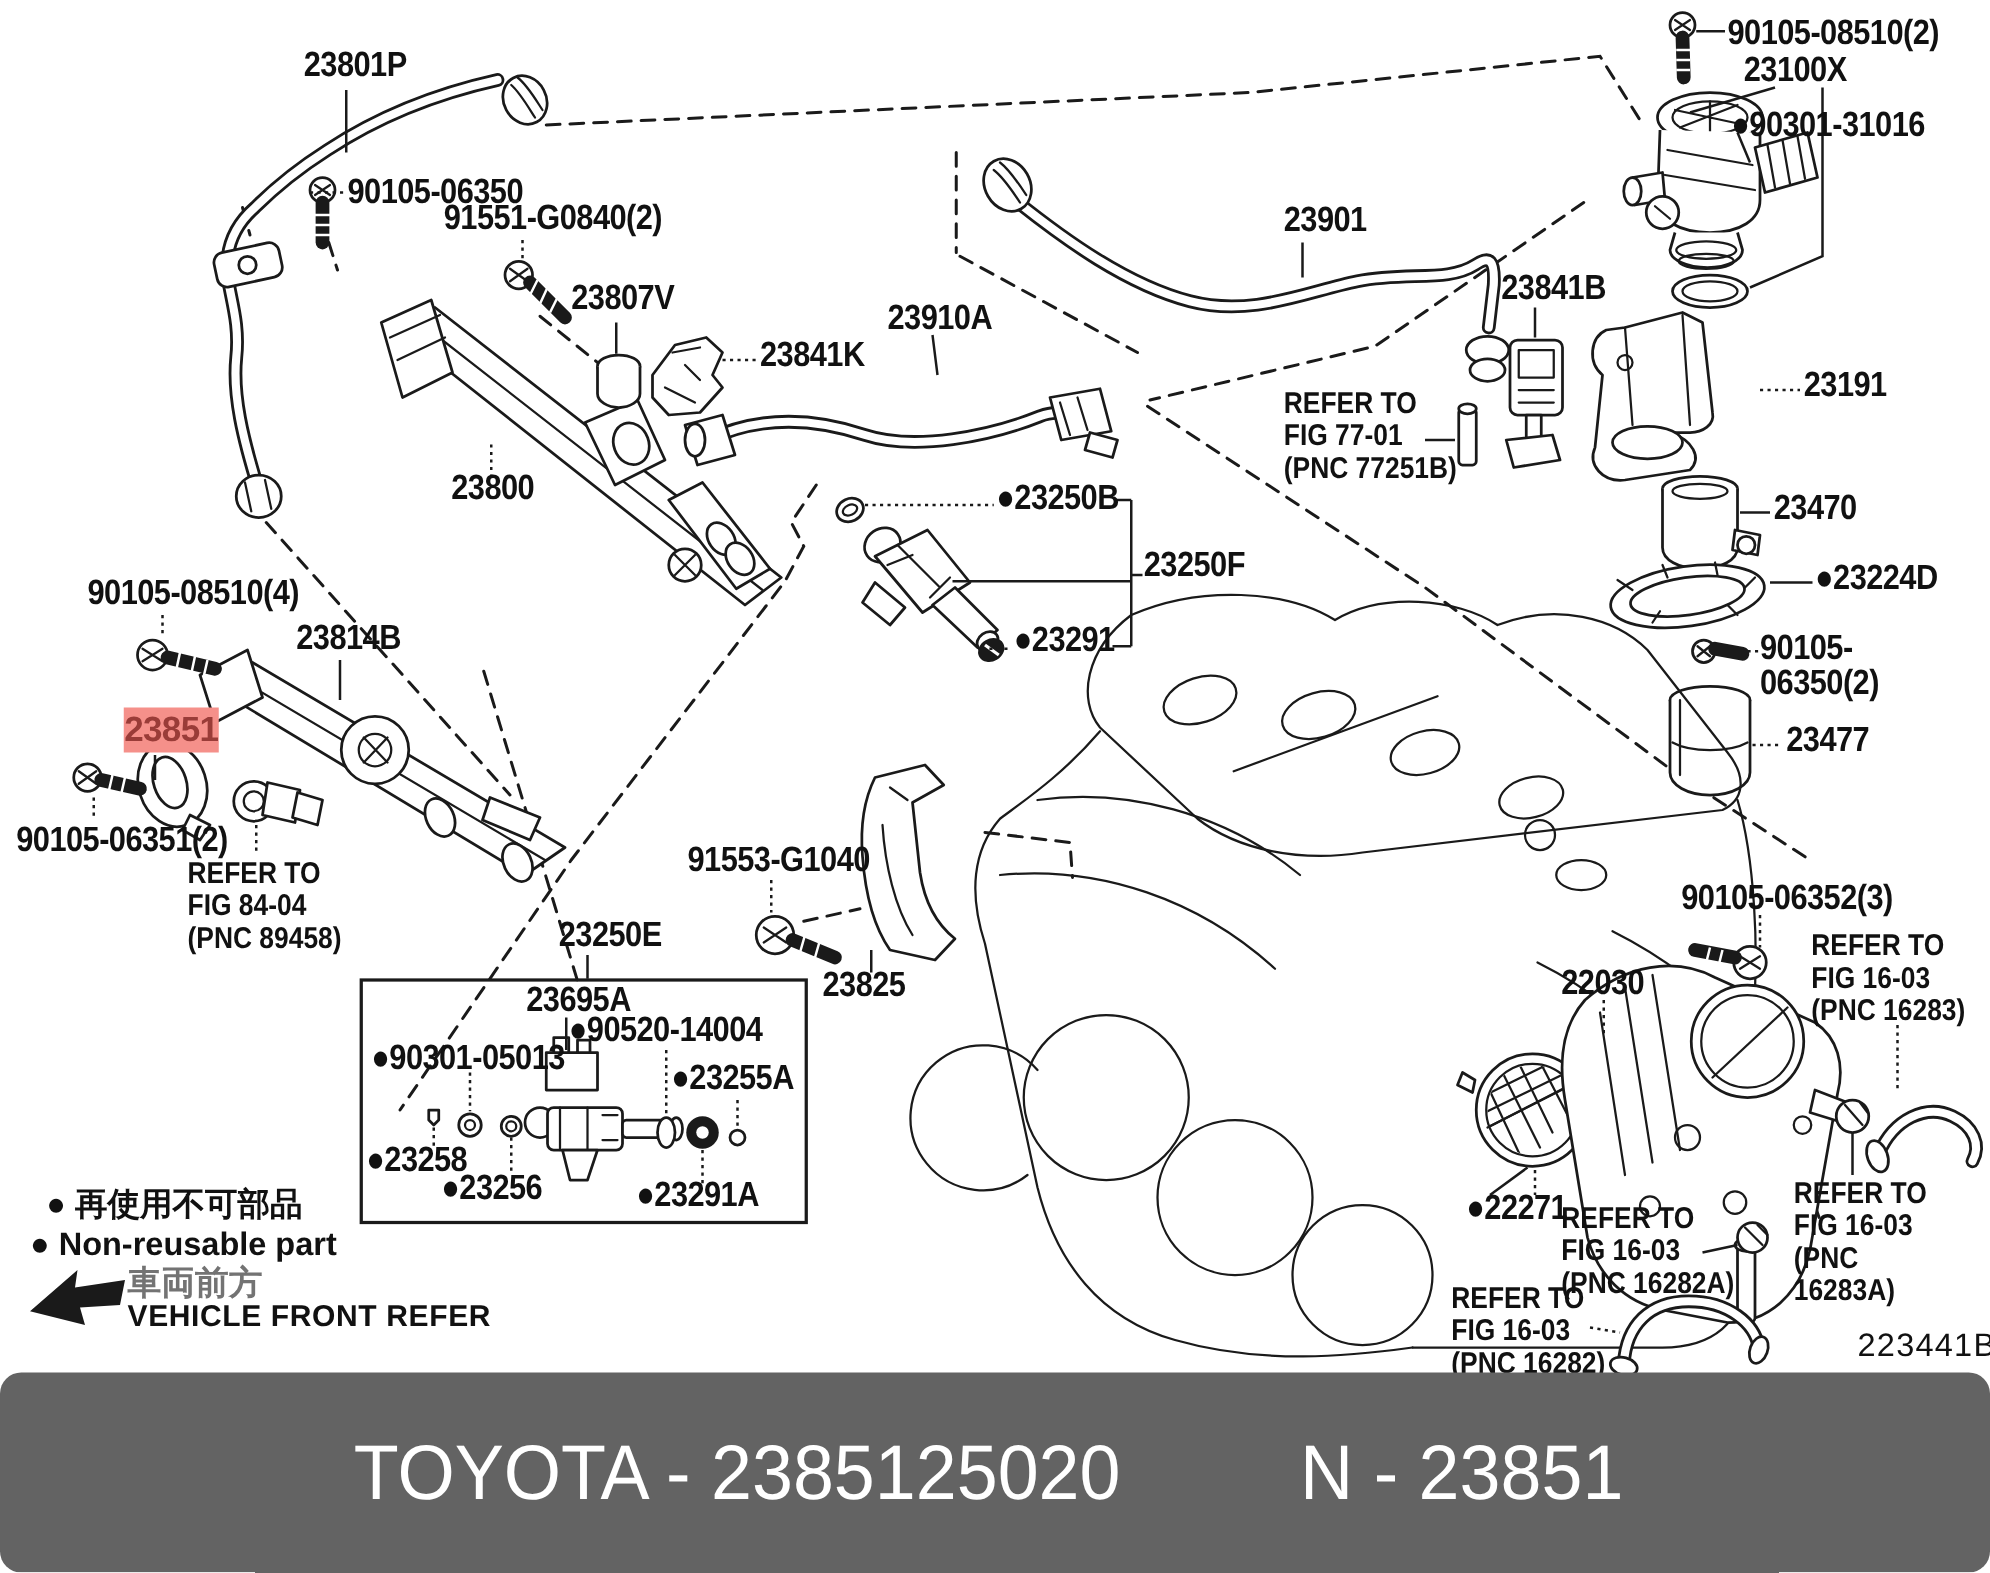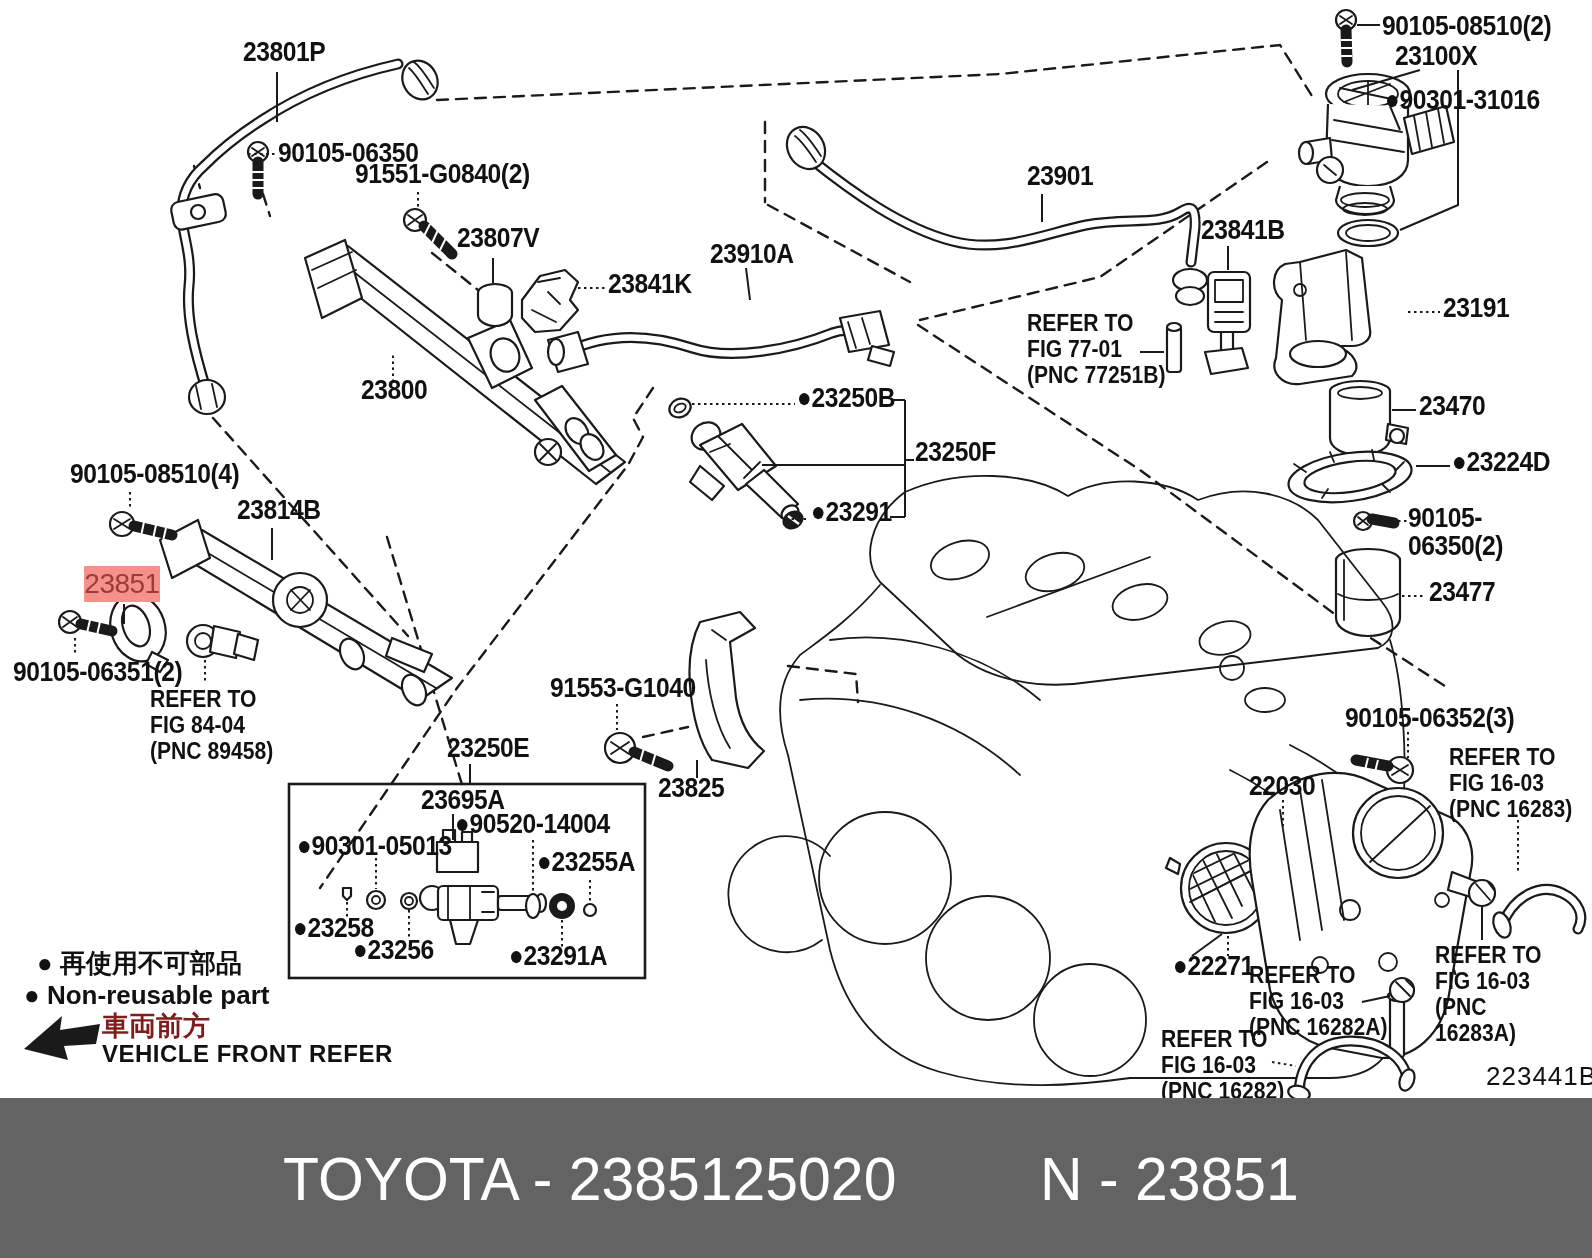--- a/index.html
+++ b/index.html
@@ -4,25 +4,25 @@
 <style>
   html,body{margin:0;padding:0;background:#fff;}
   #stage{position:relative;width:1592px;height:1258px;background:#fff;overflow:hidden;
          font-family:"Liberation Sans",sans-serif;}
   #art{position:absolute;left:0;top:0;z-index:1;}
   .lbl{position:absolute;z-index:2;color:#111;font-weight:700;font-size:28px;line-height:28px;
        letter-spacing:-0.5px;white-space:pre-line;transform:scaleX(.88);transform-origin:0 0;}
   .ref{font-size:24px;line-height:26px;letter-spacing:0;}
   .code{font-weight:400;font-size:26px;letter-spacing:1px;transform:none;}
   .hl{position:absolute;z-index:2;display:flex;align-items:center;justify-content:center;
-      font-weight:400;font-size:28px;letter-spacing:-0.5px;}
+      font-weight:700;font-size:28px;letter-spacing:-0.5px;margin-left:15px;}
   .legend-line{position:absolute;z-index:2;font-weight:700;font-size:26px;color:#111;}
-  .front-jp{position:absolute;z-index:2;font-weight:700;font-size:27px;color:#7f1d1d;}
+  .front-jp{position:absolute;z-index:2;font-weight:700;font-size:27px;color:#737373;}
   .front-en{position:absolute;z-index:2;font-weight:700;font-size:24px;color:#111;letter-spacing:.5px;}
-  .banner{position:absolute;left:0;width:1592px;z-index:3;}
+  .banner{position:absolute;left:0;width:1592px;z-index:3;border-radius:17px;}
   .banner span{position:absolute;color:#fff;font-weight:400;font-size:62px;white-space:nowrap;
                transform:scaleX(.95);transform-origin:0 0;}
   .th{fill:none;stroke:#1a1a1a;stroke-width:1.8;stroke-linecap:round;stroke-linejoin:round;}
   .fw{fill:#fff;stroke:#1a1a1a;stroke-width:2.2;stroke-linejoin:round;}
   .to{fill:none;stroke:#1a1a1a;stroke-width:11;stroke-linecap:round;}
   .ti{fill:none;stroke:#fff;stroke-width:6.5;stroke-linecap:round;}
   .dash{fill:none;stroke:#1a1a1a;stroke-width:2.4;stroke-dasharray:11 8;stroke-linecap:round;}
   .dot{fill:none;stroke:#1a1a1a;stroke-width:2;stroke-dasharray:2.5 3.5;}
   .ldr{fill:none;stroke:#1a1a1a;stroke-width:2;}
   .blk{fill:#1a1a1a;stroke:none;}

